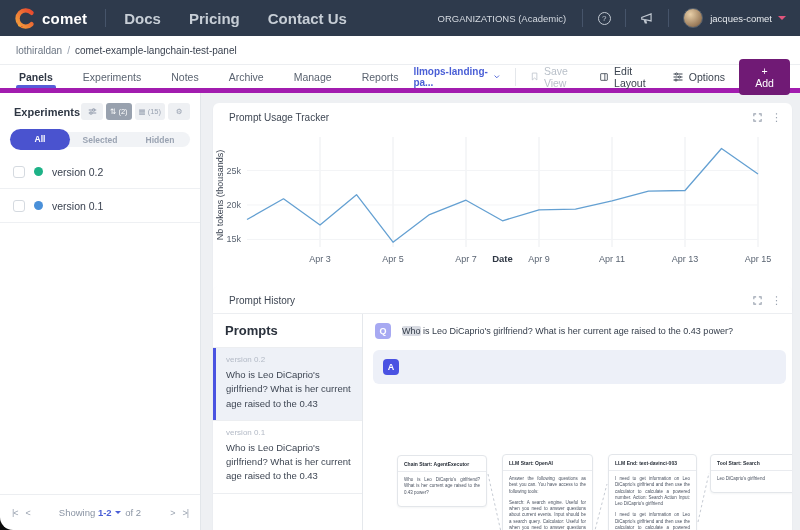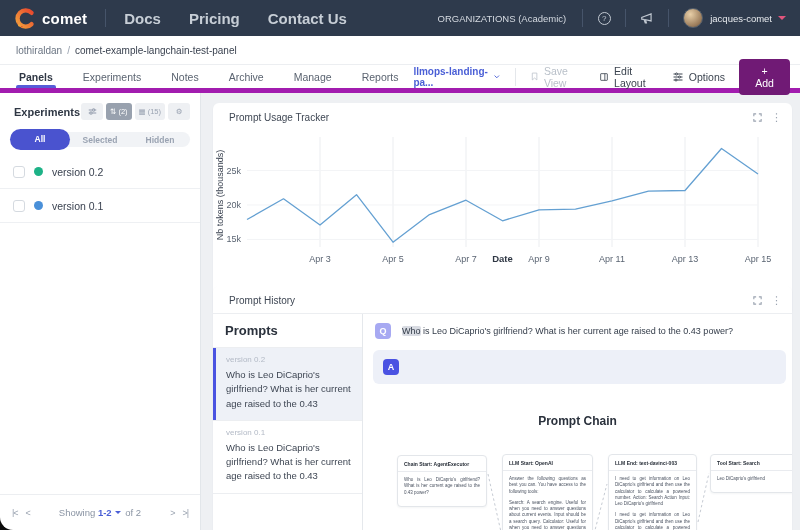--- a/index.html
+++ b/index.html
@@ -309,21 +309,20 @@
   </div>
 
   <div class="q-row">
     <span class="qa-badge q-badge">Q</span>
     <span class="qa-text"><span class="hl">Who</span><span> is Leo DiCaprio's girlfriend? What is her current age raised to the 0.43 power?</span></span>
   </div>
   <div class="a-row">
     <span class="qa-badge a-badge">A</span>
   </div>
 
-  <div class="chain-title">Prompt Chain</div>
 
   <svg id="chain-links" viewBox="0 0 579 250">
     <path d="M275 188 L288 246" stroke="#c6cbd3" stroke-width="1" stroke-dasharray="2.5 2.5" fill="none"></path>
     <path d="M381 248 L394 198" stroke="#c6cbd3" stroke-width="1" stroke-dasharray="2.5 2.5" fill="none"></path>
     <path d="M485 236 L496 187" stroke="#c6cbd3" stroke-width="1" stroke-dasharray="2.5 2.5" fill="none"></path>
   </svg>
 
   <div class="chain-card" style="left:184px;top:169px;">
     <div class="cc-title">Chain Start: AgentExecutor</div>
     <div class="cc-body">

